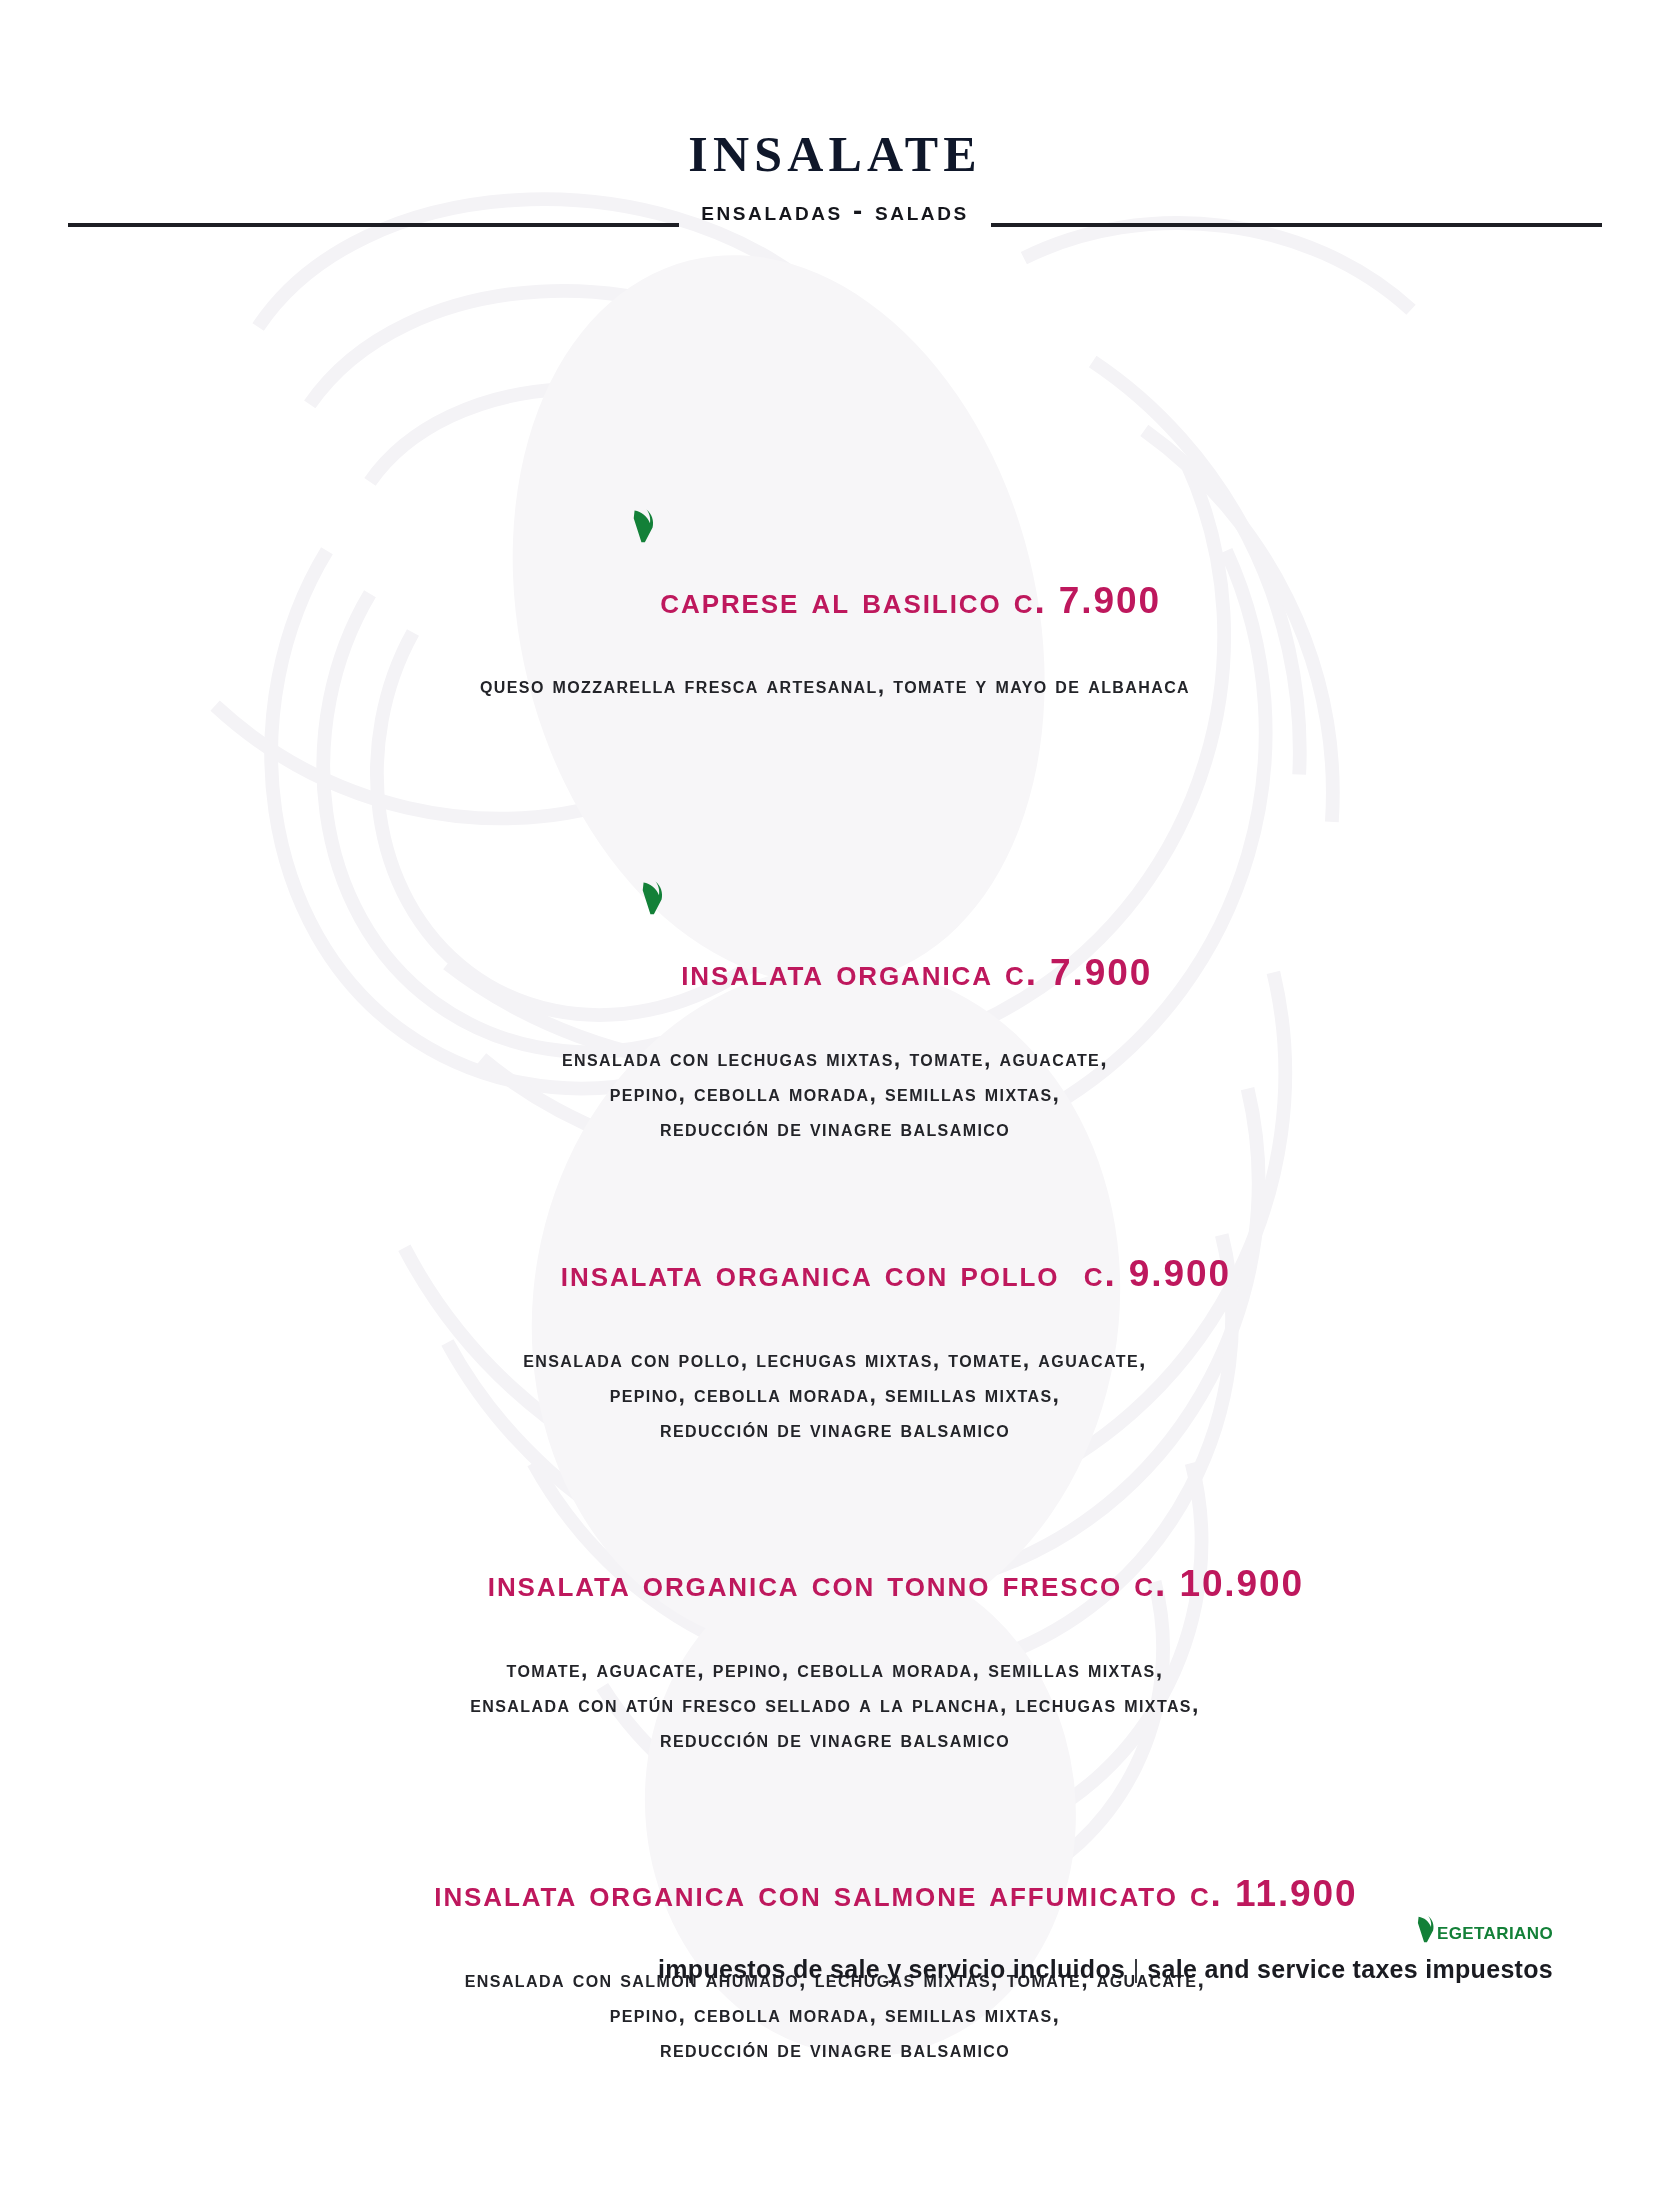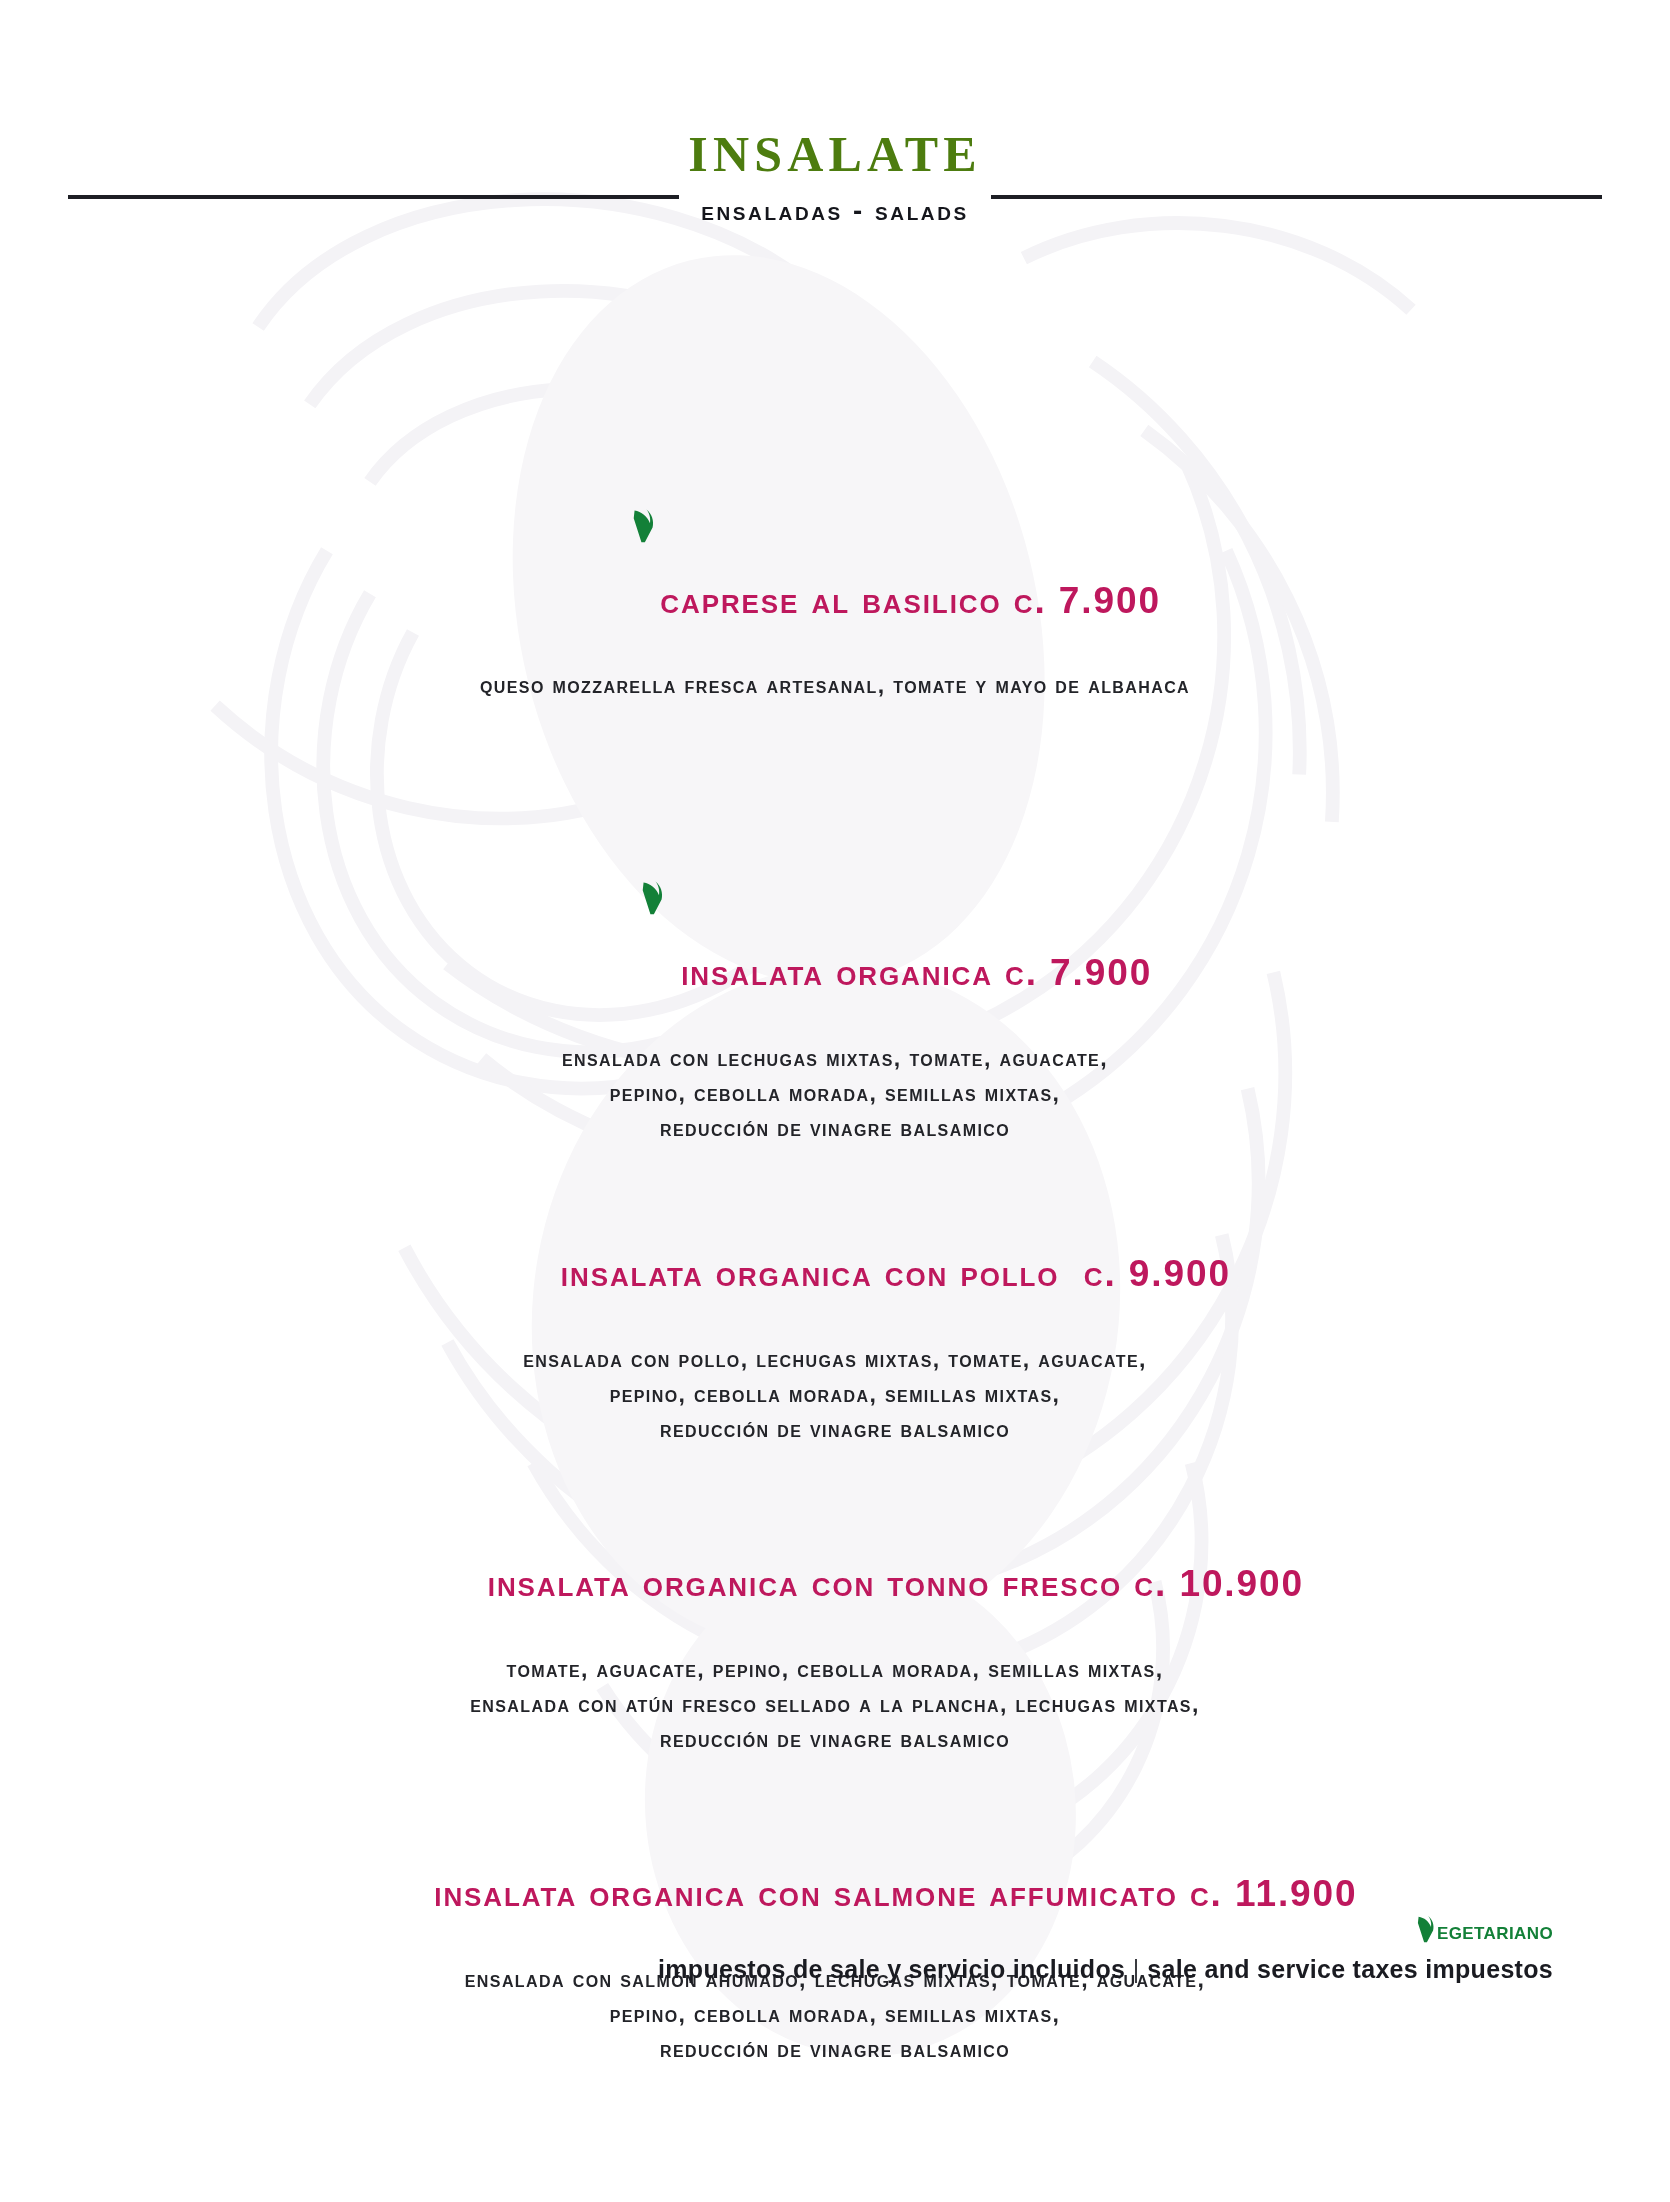--- a/index.html
+++ b/index.html
@@ -45,29 +45,29 @@
     width: 1670px;
     text-align: center;
   }
   .header-title {
     font-family: "Liberation Serif", serif;
     font-variant: small-caps;
     text-transform: lowercase;
     font-weight: 700;
     font-size: 71px;
     letter-spacing: 5.2px;
-    color: #4d7c0f;
+    color: #0f172a;
     line-height: 1.0;
     margin: 0;
     padding: 0;
     text-align: center;
   }
   .header-subrow {
     display: flex;
-    align-items: flex-start;
+    align-items: flex-end;
     justify-content: center;
     margin-top: 12px;
     padding: 0 68px;
   }
   .rule {
     flex: 1 1 auto;
     height: 4.3px;
     background: #1d1e24;
     min-width: 34px;
   }

